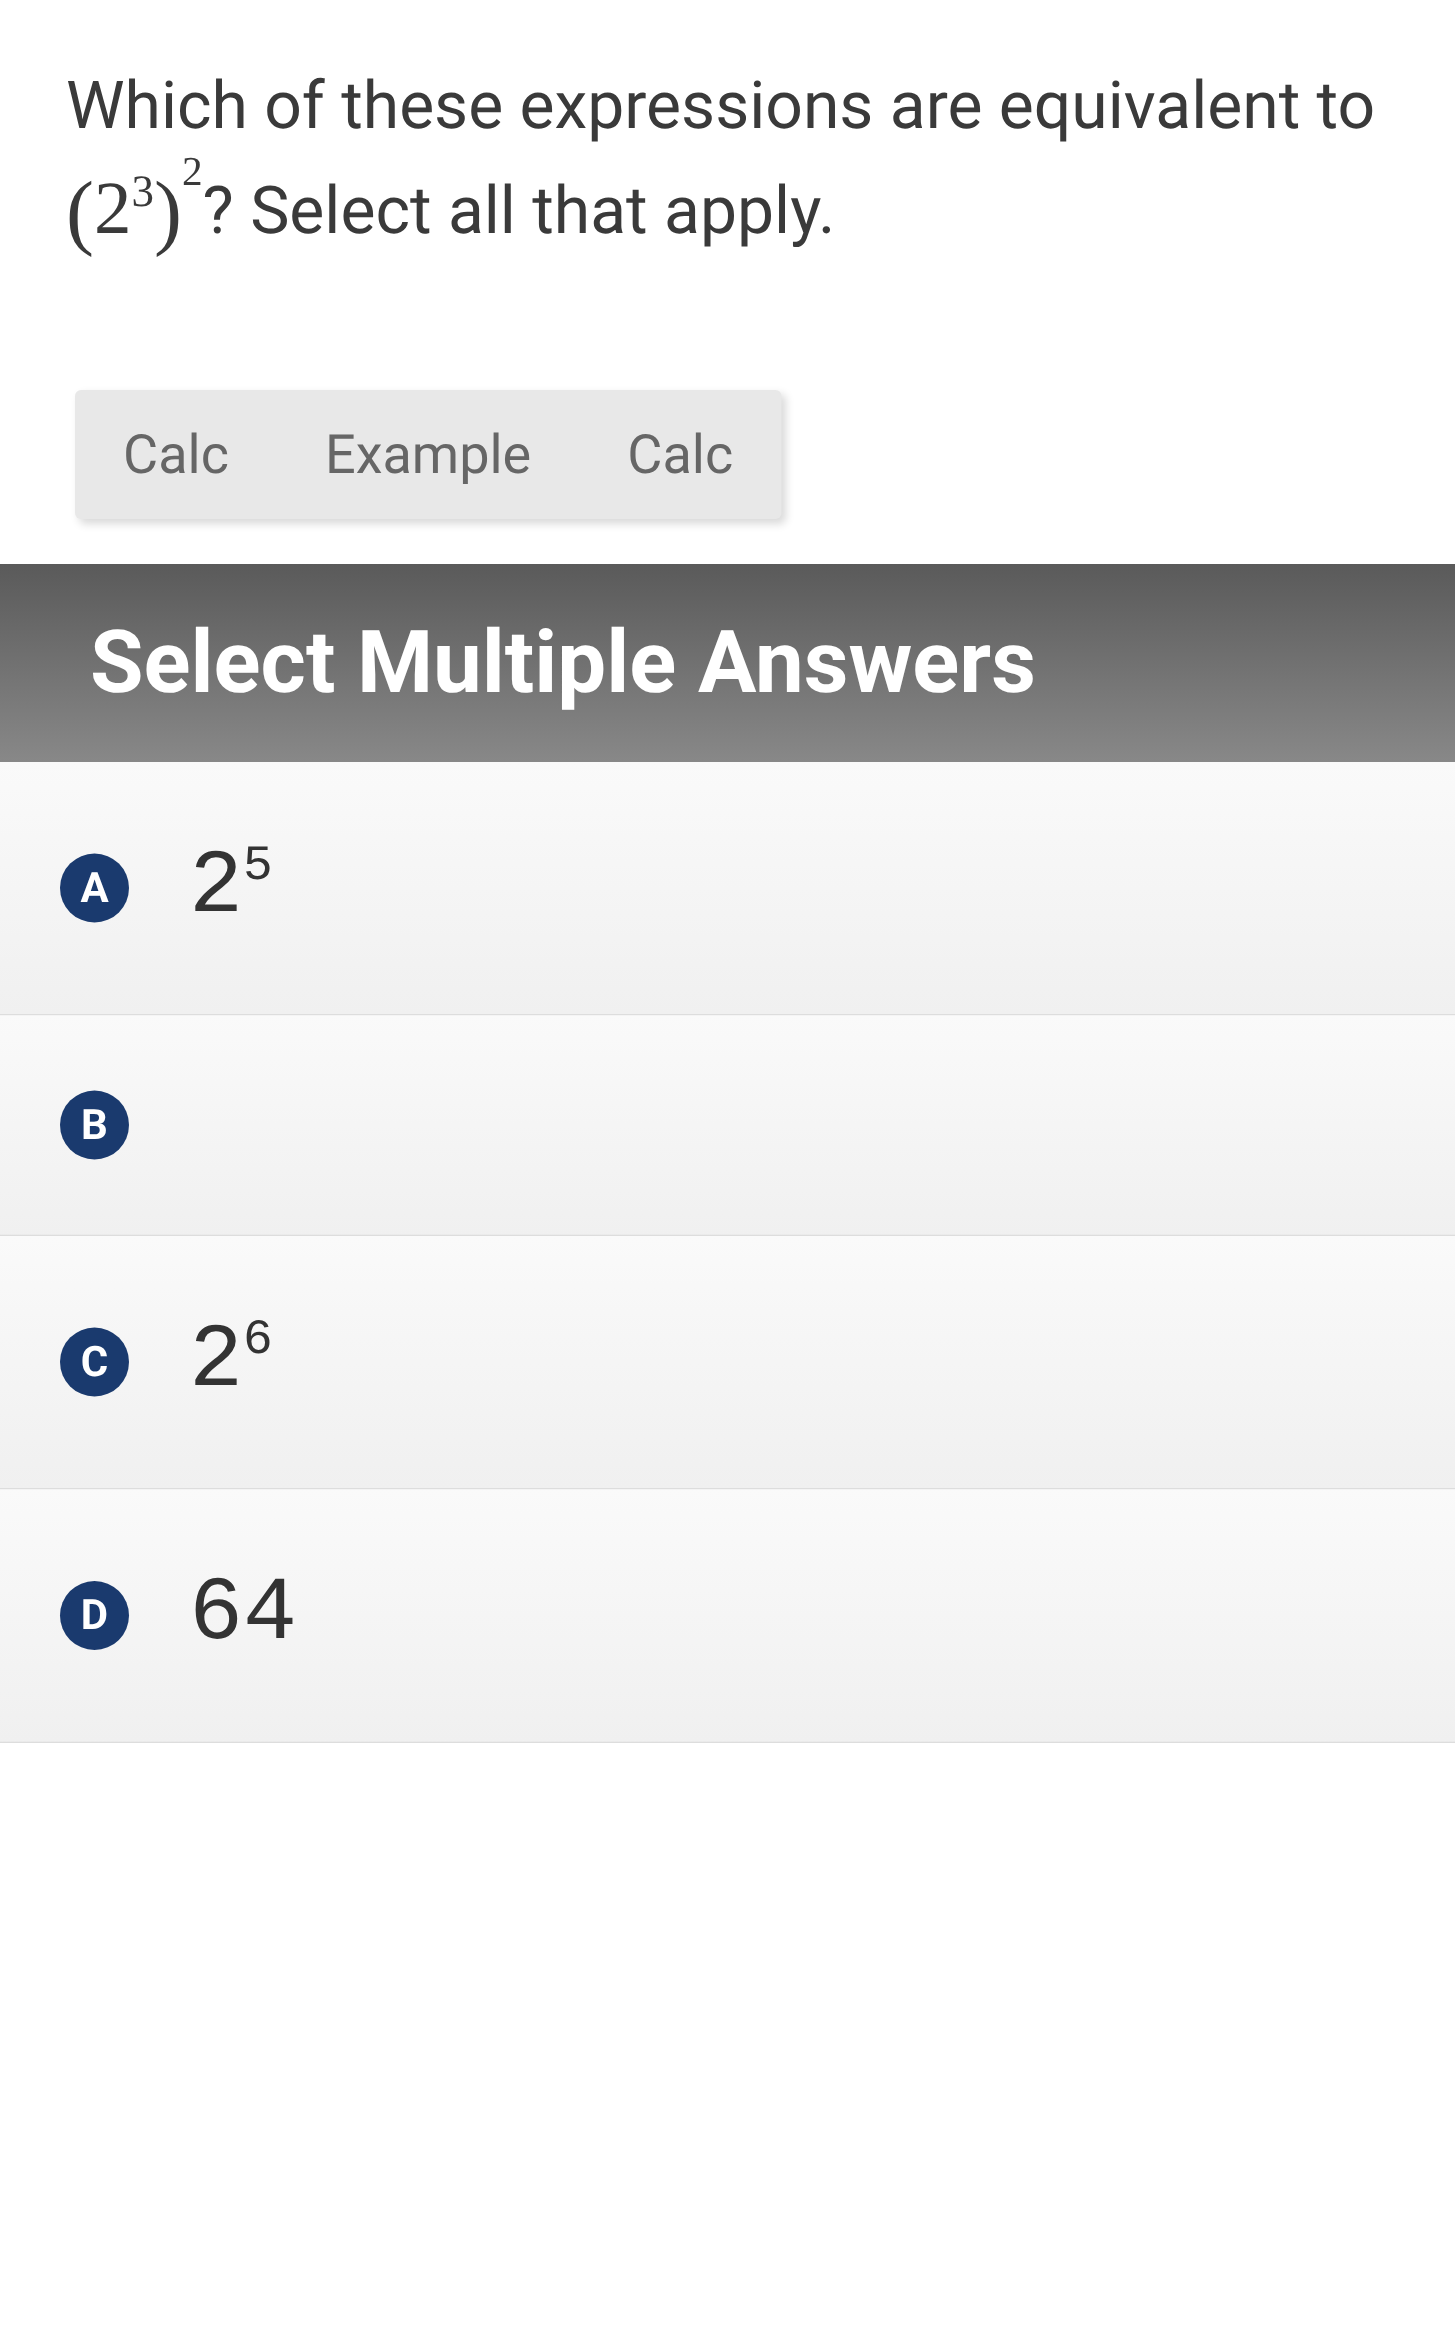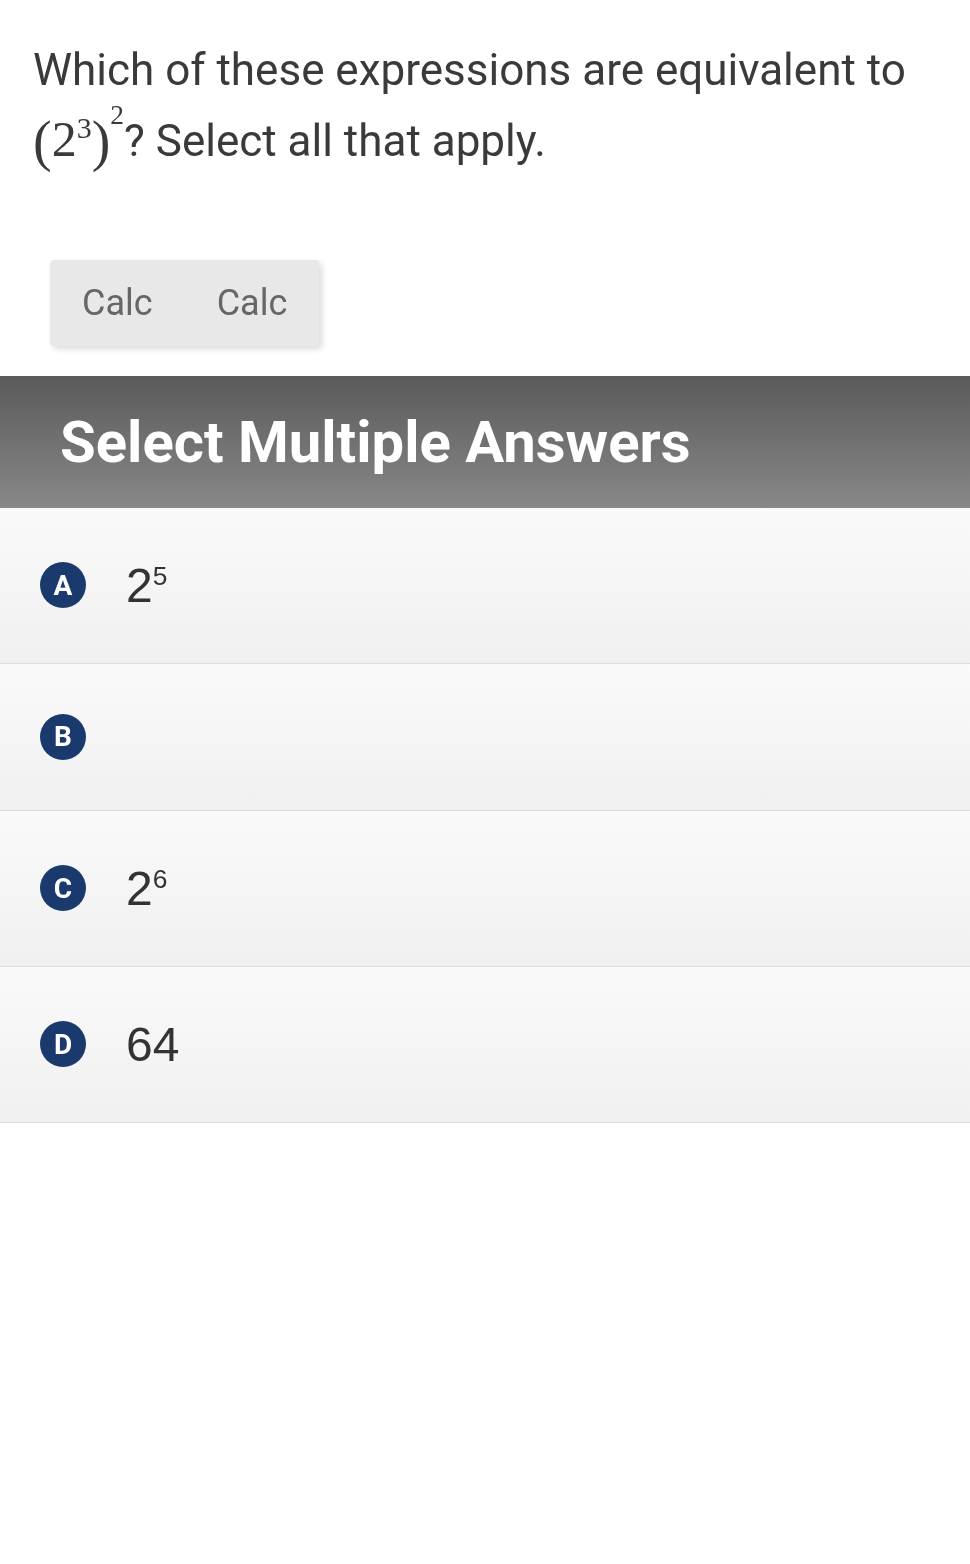--- a/index.html
+++ b/index.html
@@ -7,21 +7,21 @@
       padding: 0;
       box-sizing: border-box;
     }
     body {
       font-family: -apple-system, BlinkMacSystemFont, 'Segoe UI', Roboto, sans-serif;
       background: #fff;
       width: 970px;
       color: #333;
     }
     .question-area {
-      padding: 40px 40px 30px 33px;
+      padding: 40px 40px 30px 44px;
     }
     .question-text {
       font-size: 44px;
       line-height: 1.4;
       color: #3a3a3a;
       font-weight: 400;
     }
     .math-inline {
       font-family: 'Times New Roman', serif;
       font-size: 50px;
@@ -78,22 +78,22 @@
       color: #fff;
       display: flex;
       align-items: center;
       justify-content: center;
       font-size: 28px;
       font-weight: 700;
       margin-right: 40px;
       flex-shrink: 0;
     }
     .answer-content {
-      font-family: Liberation Sans, sans-serif;
-      font-size: 48px;
+      font-family: Liberation Mono, monospace;
+      font-size: 60px;
       color: #333;
     }
     .answer-content .sup {
       font-size: 0.55em;
     }
   </style>
 </head>
 <body>
 
 
@@ -101,20 +101,21 @@
 <div class="question-area">
   <div class="question-text">
     <span>Which of these expressions are equivalent to </span>
     <span class="math-inline">
       <span class="paren">(</span><span>2</span><span class="sup">3</span><span class="paren">)</span><span class="outer-sup">2</span></span><span>? Select all that apply.</span>
   </div>
 </div>
 
 <div class="toolbar">
   <div class="toolbar-btn">Calc</div>
+  <div class="toolbar-btn">Example</div>
   <div class="toolbar-btn">Calc</div>
 </div>
 
 <div class="answers-header">Select Multiple Answers</div>
 
 <div class="answer-option">
   <div class="answer-badge">A</div>
   <div class="answer-content">
     <span>2</span><span class="sup">5</span>
   </div>

